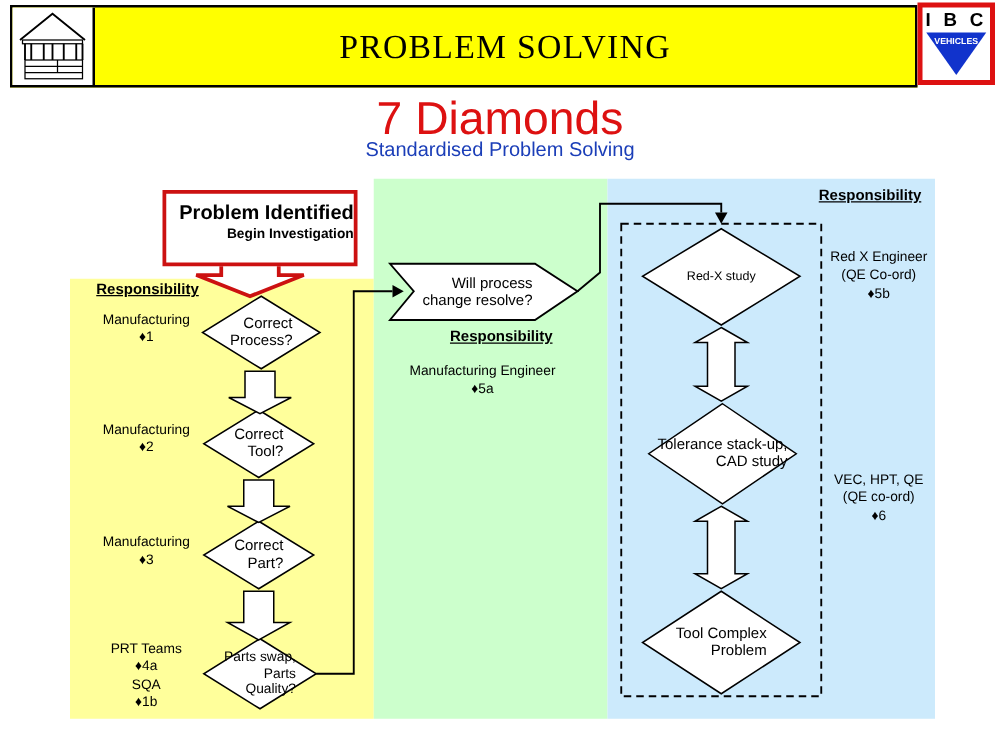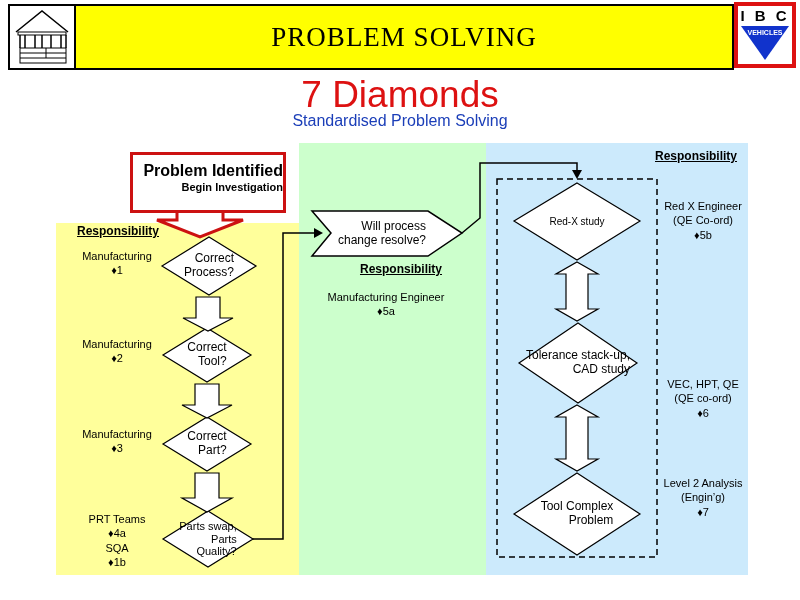--- a/index.html
+++ b/index.html
@@ -141,17 +141,14 @@
   <div class="dtext" style="left:519px;top:323px;width:118px;height:80px;">Tolerance stack-up,
 CAD study</div>
   <div class="dtext" style="left:514px;top:473px;width:126px;height:82px;">Tool Complex
 Problem</div>
   <div class="label" style="left:648px;top:199px;width:110px;">Red X Engineer
 (QE Co-ord)
 ♦5b</div>
   <div class="label" style="left:650px;top:342px;width:106px;margin-top:35px;">VEC, HPT, QE
 (QE co-ord)
 ♦6</div>
-  <div class="label" style="left:648px;top:476px;width:110px;">Level 2 Analysis
-(Engin’g)
-♦7</div>
 
 </div>
 
 </body></html>

